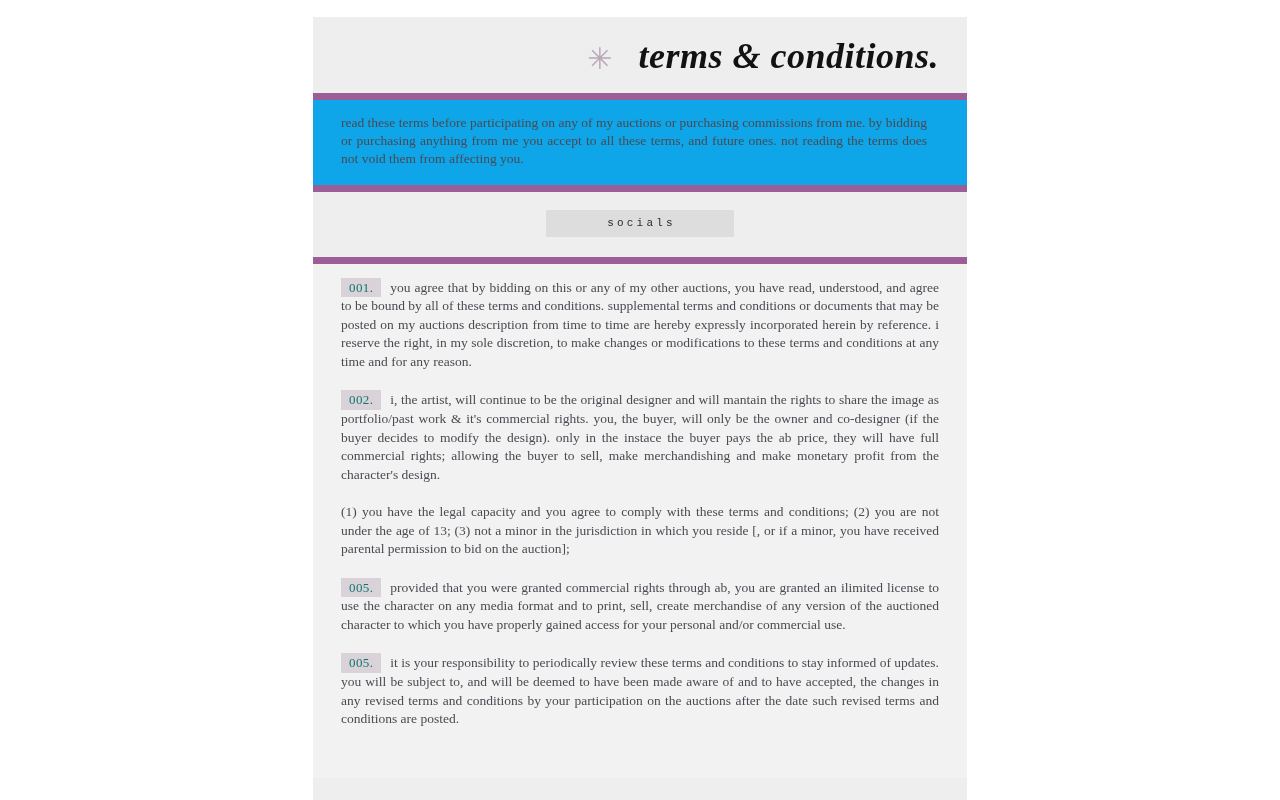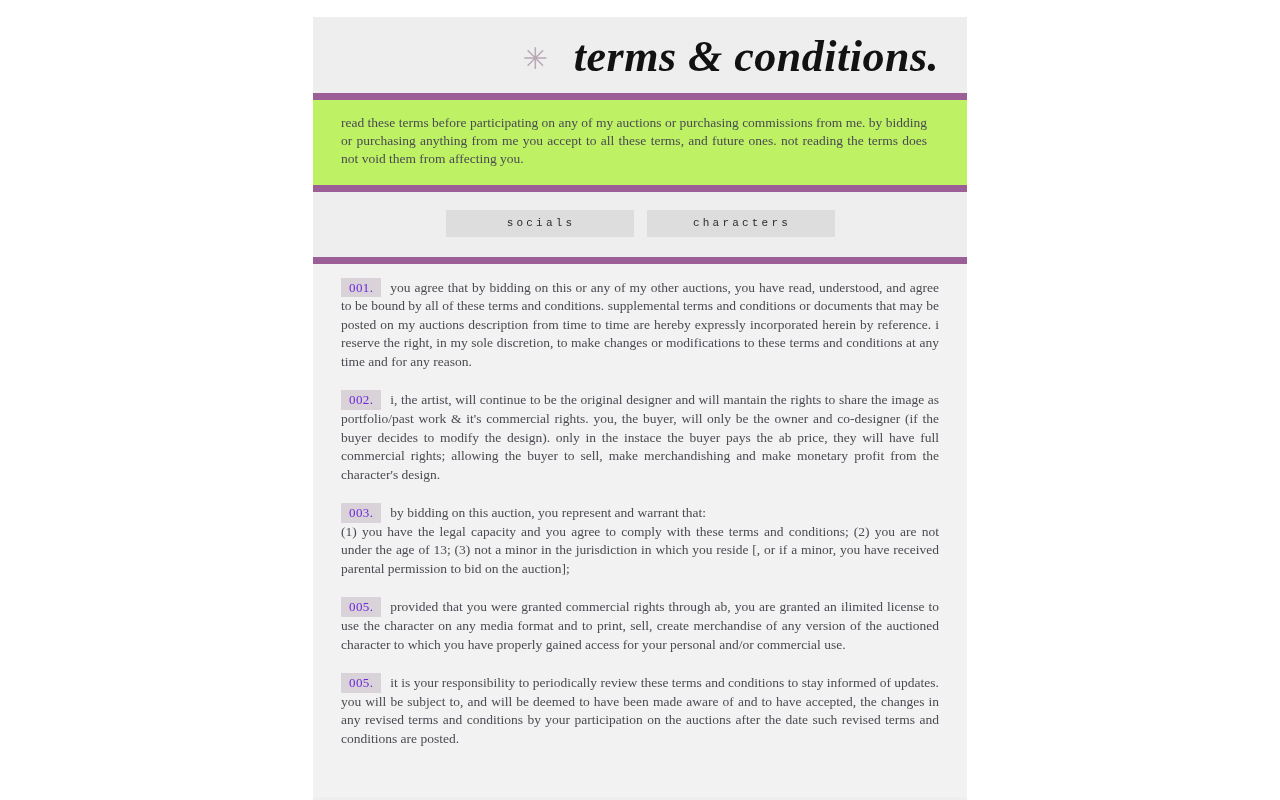--- a/index.html
+++ b/index.html
@@ -44,36 +44,36 @@
     color: #b9a9b6;
     line-height: 1;
     margin-right: 26px;
     margin-top: 4px;
     user-select: none;
   }
   .title-text {
     font-family: "Liberation Serif", "DejaVu Serif", serif;
     font-style: italic;
     font-weight: bold;
-    font-size: 44px;
+    font-size: 36px;
     letter-spacing: 0.5px;
     color: #121212;
     line-height: 1.05;
     white-space: nowrap;
   }
 
   .rule {
     height: 7px;
     background: #9c5e96;
     width: 100%;
   }
 
   
   .intro-block {
-    background: #bef264;
+    background: #0ea5e9;
     padding: 14px 40px 16px 28px;
   }
   .intro-text {
     font-size: 13.5px;
     line-height: 1.35;
     text-align: justify;
     color: #4a4a52;
     margin: 0;
   }
 
@@ -113,21 +113,21 @@
   .term-para {
     font-size: 13.5px;
     line-height: 1.37;
     text-align: justify;
     color: #4a4a52;
     margin: 0;
   }
   .term-num {
     display: inline-block;
     background: #d9d2d9;
-    color: #6d28d9;
+    color: #0f766e;
     font-size: 13px;
     padding: 1px 8px 1px 8px;
     margin-right: 9px;
     letter-spacing: 0.4px;
   }
 </style>
 </head>
 <body>
 
 <div class="page">
@@ -142,37 +142,35 @@
   <div class="rule"></div>
 
   <div class="intro-block">
     <p class="intro-text">read these terms before participating on any of my auctions or purchasing commissions from me. by bidding or purchasing anything from me you accept to all these terms, and future ones. not reading the terms does not void them from affecting you.</p>
   </div>
 
   <div class="rule"></div>
 
   <div class="nav-block">
     <button class="nav-btn">socials</button>
-    <button class="nav-btn">characters</button>
   </div>
 
   <div class="rule"></div>
 
   <div class="terms-body">
 
     <div class="term-item">
       <p class="term-para"><span class="term-num">001.</span><span>you agree that by bidding on this or any of my other auctions, you have read, understood, and agree to be bound by all of these terms and conditions. supplemental terms and conditions or documents that may be posted on my auctions description from time to time are hereby expressly incorporated herein by reference. i reserve the right, in my sole discretion, to make changes or modifications to these terms and conditions at any time and for any reason.</span></p>
     </div>
 
     <div class="term-item">
       <p class="term-para"><span class="term-num">002.</span><span>i, the artist, will continue to be the original designer and will mantain the rights to share the image as portfolio/past work &amp; it's commercial rights. you, the buyer, will only be the owner and co-designer (if the buyer decides to modify the design). only in the instace the buyer pays the ab price, they will have full commercial rights; allowing the buyer to sell, make merchandishing and make monetary profit from the character's design.</span></p>
     </div>
 
     <div class="term-item">
-      <p class="term-para"><span class="term-num">003.</span><span>by bidding on this auction, you represent and warrant that:</span></p>
       <p class="term-para">(1) you have the legal capacity and you agree to comply with these terms and conditions; (2) you are not under the age of 13; (3) not a minor in the jurisdiction in which you reside [, or if a minor, you have received parental permission to bid on the auction];</p>
     </div>
 
     <div class="term-item">
       <p class="term-para"><span class="term-num">005.</span><span>provided that you were granted commercial rights through ab, you are granted an ilimited license to use the character on any media format and to print, sell, create merchandise of any version of the auctioned character to which you have properly gained access for your personal and/or commercial use.</span></p>
     </div>
 
     <div class="term-item">
       <p class="term-para"><span class="term-num">005.</span><span>it is your responsibility to periodically review these terms and conditions to stay informed of updates. you will be subject to, and will be deemed to have been made aware of and to have accepted, the changes in any revised terms and conditions by your participation on the auctions after the date such revised terms and conditions are posted.</span></p>
     </div>

